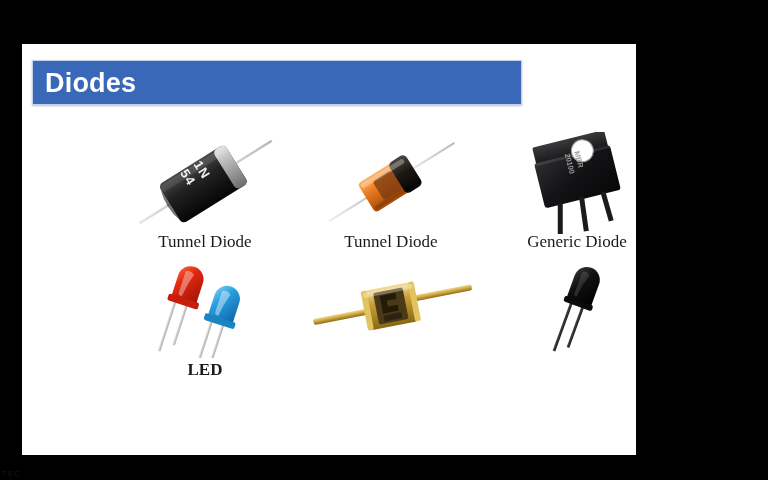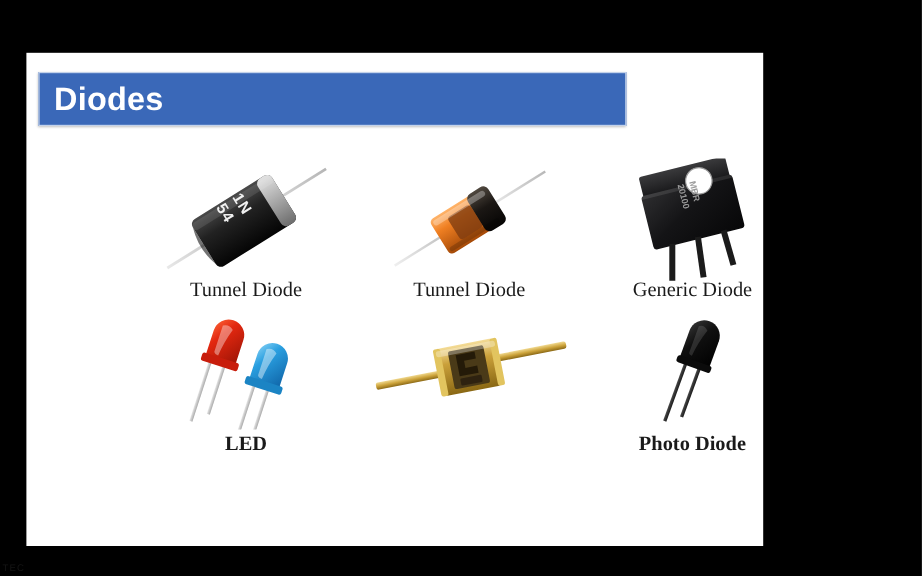--- a/index.html
+++ b/index.html
@@ -334,21 +334,20 @@
             </defs>
             <g transform="rotate(20 93 48)">
               <rect x="86" y="48" width="2.8" height="52" fill="url(#pdLead)"></rect>
               <rect x="98" y="48" width="2.8" height="44" fill="url(#pdLead)"></rect>
               <path d="M81 22 a13 13 0 0 1 26 0 v26 h-26 z" fill="url(#pdBody)"></path>
               <rect x="79" y="44" width="30" height="6" rx="2" fill="#0b0b0b"></rect>
               <path d="M87 16 q4 -3 8 1 q-4 12 -5 24 q-3 0 -3 -2 z" fill="#ffffff" opacity="0.13"></path>
             </g>
           </svg>
         </div>
-        <div class="caption">Photo Diode</div>
       </div>
 
     </div>
   </div>
 
   <div class="watermark">TEC</div>
 
 </div>
 
 </body></html>

